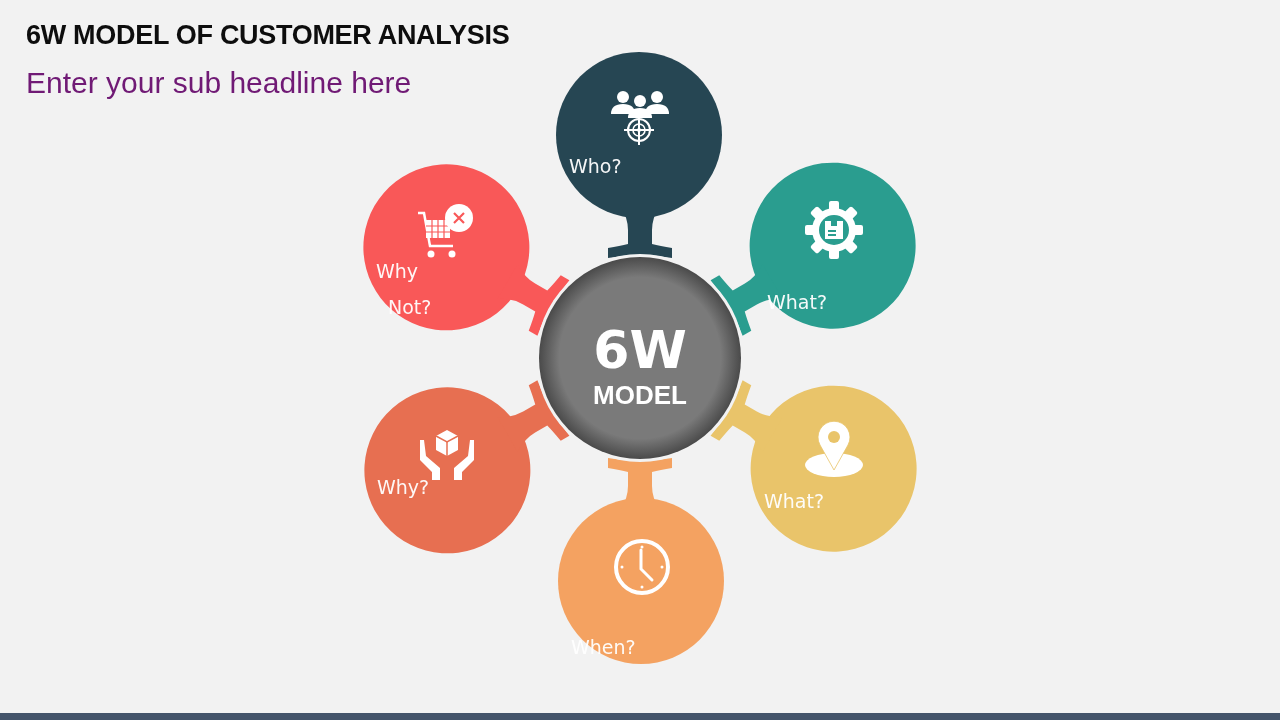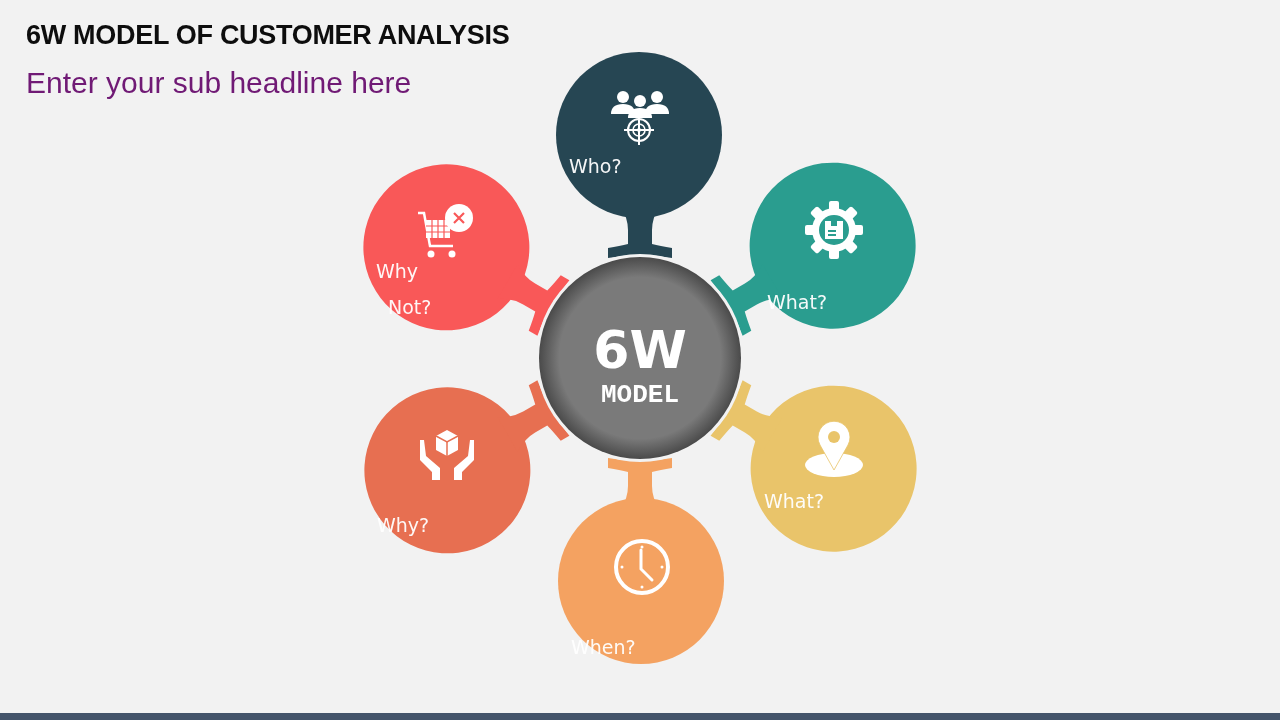--- a/index.html
+++ b/index.html
@@ -3,21 +3,21 @@
 <meta charset="utf-8">
 <style>
   html, body { margin:0; padding:0; }
   body { width:1280px; height:720px; background:#f2f2f2; position:relative; overflow:hidden; font-family:"DejaVu Sans", sans-serif; }
   .title { position:absolute; left:26px; top:20px; font-family:"Liberation Sans", sans-serif; font-weight:bold; font-size:27px; color:#0d0d0d; letter-spacing:-0.3px; }
   .subtitle { position:absolute; left:26px; top:66px; font-family:"Liberation Sans", sans-serif; font-size:30px; color:#701a75; }
   .footer-bar { position:absolute; left:0; top:713px; width:1280px; height:7px; background:#44546a; }
   svg.diagram { position:absolute; left:0; top:0; }
   .petal-label { position:absolute; color:#fff; font-size:19px; text-align:left; width:140px; line-height:28px; opacity:0.95; }
   .center-big { position:absolute; left:540px; top:320px; width:200px; text-align:center; color:#fff; font-weight:bold; font-size:52px; font-family:"DejaVu Sans", sans-serif; }
-  .center-small { position:absolute; left:540px; top:380px; width:200px; text-align:center; color:#fff; font-weight:bold; font-size:26px; font-family:Liberation Mono, monospace; }
+  .center-small { position:absolute; left:540px; top:380px; width:200px; text-align:center; color:#fff; font-weight:bold; font-size:26px; font-family:Liberation Sans, sans-serif; }
 </style>
 </head>
 <body>
 
 <div class="title">6W MODEL OF CUSTOMER ANALYSIS</div>
 <div class="subtitle">Enter your sub headline here</div>
 
 <svg class="diagram" width="1280" height="720" viewBox="0 0 1280 720">
   <defs>
     <radialGradient id="centerGrad" cx="50%" cy="50%" r="50%">
@@ -129,17 +129,17 @@
   </g>
 </svg>
 
 <div class="center-big">6W</div>
 <div class="center-small">MODEL</div>
 
 <div class="petal-label" style="left:569px; top:152px;">Who?</div>
 <div class="petal-label" style="left:767px; top:263px;margin-top:25px;">What?</div>
 <div class="petal-label" style="left:764px; top:487px;">What?</div>
 <div class="petal-label" style="left:571px; top:600px;margin-top:33px;">When?</div>
-<div class="petal-label" style="left:377px; top:511px;">Why?</div>
+<div class="petal-label" style="left:377px; top:473px;">Why?</div>
 <div class="petal-label" style="left:376px; top:257px;">Why</div>
 <div class="petal-label" style="left:388px; top:293px;">Not?</div>
 
 <div class="footer-bar"></div>
 
 </body></html>

